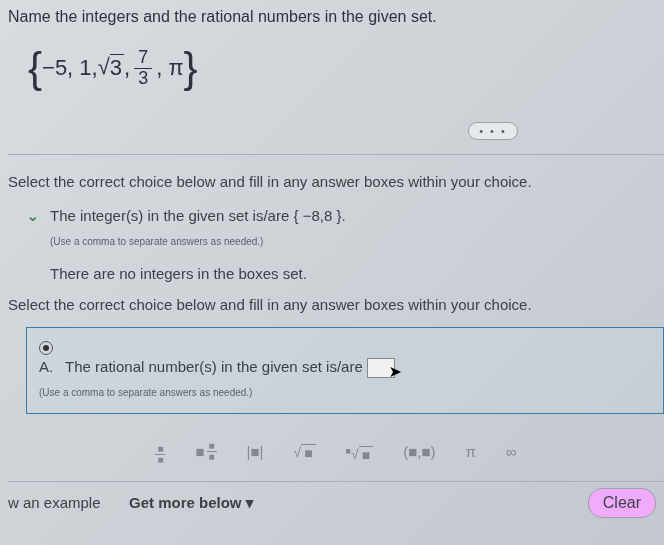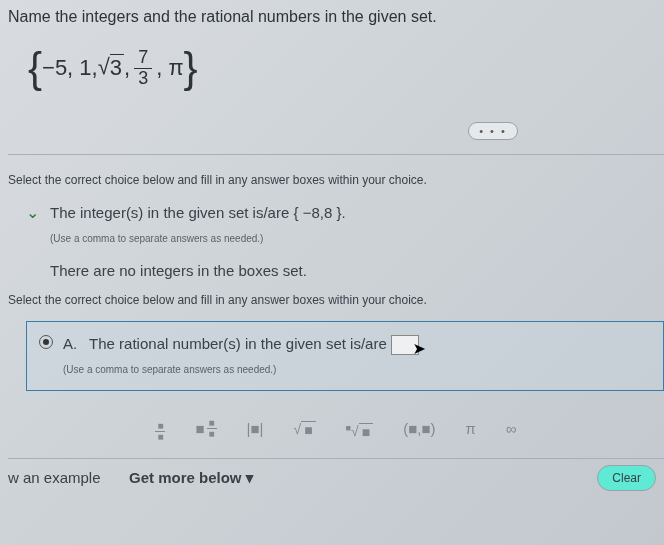--- a/index.html
+++ b/index.html
@@ -25,28 +25,28 @@
 .sqrt { display: inline-flex; align-items: flex-start; }
 .sqrt-sign { font-size: 22px; }
 .sqrt-arg { border-top: 1.5px solid #2d3338; padding-right: 2px; line-height: 1.2; }
 .dots-btn {
   width: 50px; height: 18px; border: 1px solid #9aa1a8; border-radius: 10px;
   background: #e6e9ec; color: #555; font-size: 11px; letter-spacing: 2px;
   display: flex; align-items: center; justify-content: center; cursor: pointer;
   margin-left: 460px; margin-bottom: 14px;
 }
 .divider { border: none; border-top: 1px solid #a8afb6; margin: 0 0 18px 0; width: 100%; }
-.instr { font-size: 12px; color: #3a4149; margin-bottom: 14px; }
+.instr { font-size: 15px; color: #3a4149; margin-bottom: 14px; }
 .choice-row { display: flex; align-items: flex-start; margin-bottom: 10px; padding-left: 18px; }
 .chev { color: #2d7a3a; font-size: 16px; width: 24px; flex-shrink: 0; padding-top: 2px; }
 .choice-body { flex: 1; font-size: 15px; color: #3a4149; line-height: 1.6; }
 .hint { font-size: 10px; color: #5a6168; }
 .radio-choice {
   border: 1.5px solid #3a7ca8; background: rgba(200,215,225,0.35);
-  padding: 10px 12px; margin: 8px 0 14px 18px; display: flex; align-items: flex-start;
+  padding: 10px 12px; margin: 8px 0 14px 18px; display: flex; align-items: flex-start; flex-direction: column;
 }
 .radio { width: 14px; height: 14px; border: 1.5px solid #555; border-radius: 50%; margin-right: 10px; margin-top: 3px; flex-shrink: 0; display: flex; align-items: center; justify-content: center; }
 .radio-dot { width: 6px; height: 6px; background: #333; border-radius: 50%; }
 .label-letter { margin-right: 8px; }
 .answer-box {
   display: inline-block; width: 28px; height: 20px; border: 1px solid #888;
   background: #eef0f2; vertical-align: middle; position: relative;
 }
 .cursor-arrow { position: absolute; right: -8px; top: 0; font-size: 16px; color: #000; }
 .toolbar {
@@ -54,22 +54,22 @@
   color: #6a7178; font-size: 15px; align-items: center;
 }
 .tool { cursor: pointer; opacity: 0.75; }
 .bottom-row {
   display: flex; align-items: center; justify-content: space-between;
   padding: 6px 8px 0 0; border-top: 1px solid #a8afb6;
 }
 .link { color: #3a4149; font-size: 15px; }
 .getmore { font-weight: 600; margin-left: 24px; }
 .clear-btn {
-  border: 1px solid #9aa1a8; border-radius: 14px; background: #5eead4;
-  padding: 5px 14px; font-size: 12px; color: #3a4149; cursor: pointer;
+  border: 1px solid #9aa1a8; border-radius: 14px; background: #f0abfc;
+  padding: 5px 14px; font-size: 16px; color: #3a4149; cursor: pointer;
 }
 .tiny-frac { display: inline-flex; flex-direction: column; align-items: center; font-size: 10px; line-height: 1; }
 .tiny-frac span:first-child { border-bottom: 1px solid #6a7178; padding: 0 2px; }
 .mixed { display: inline-flex; align-items: center; gap: 2px; }
 </style>
 </head>
 <body>
 
 <div class="question-title">Name the integers and the rational numbers in the given set.</div>
 

